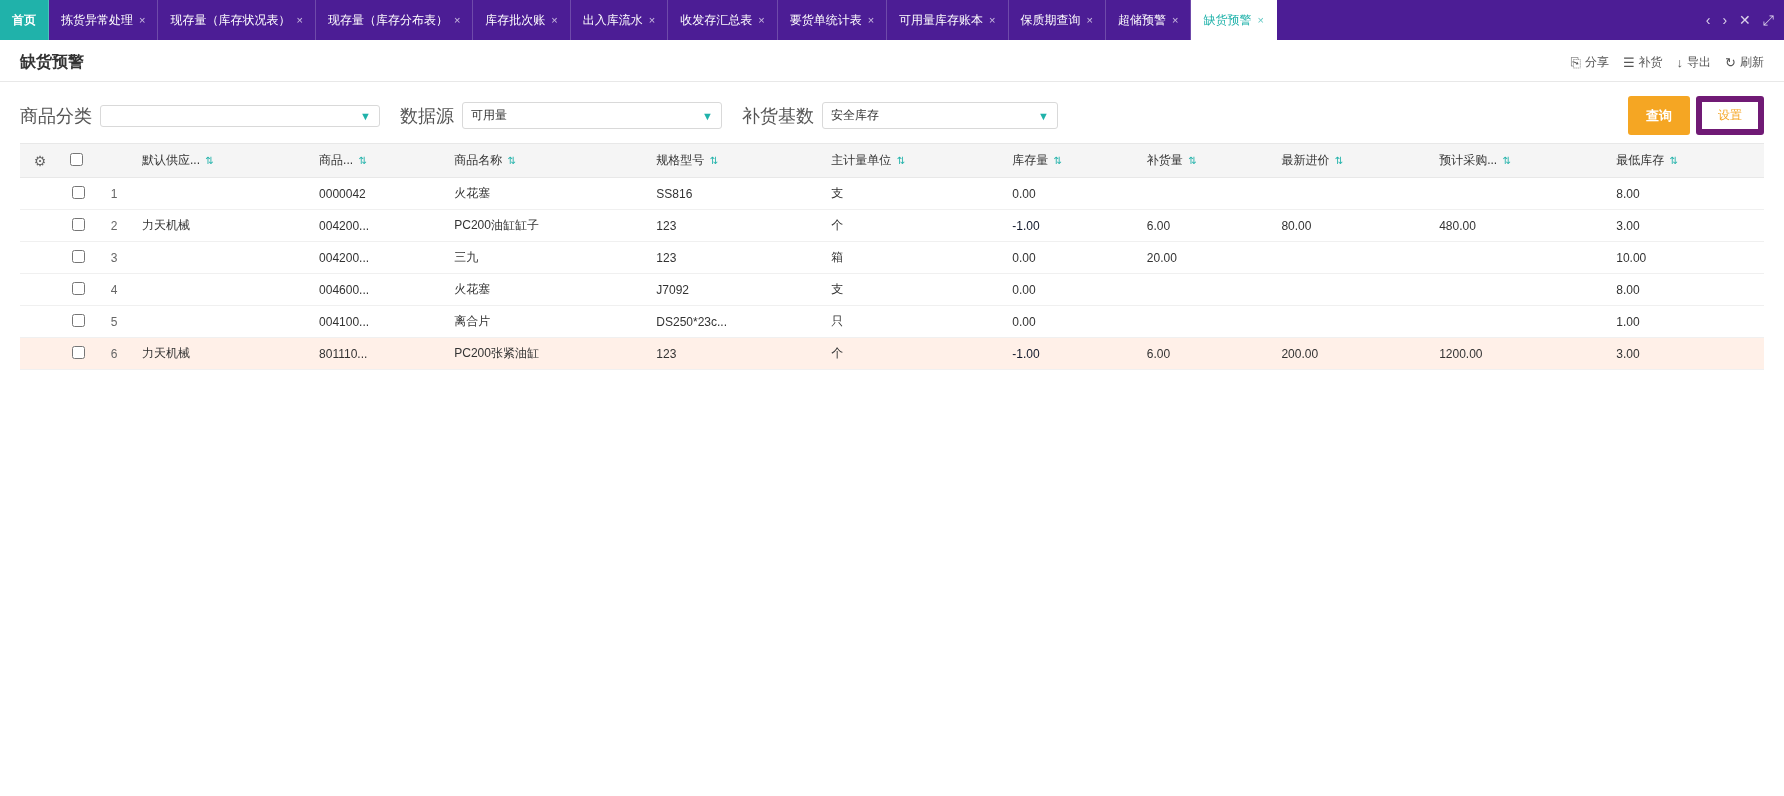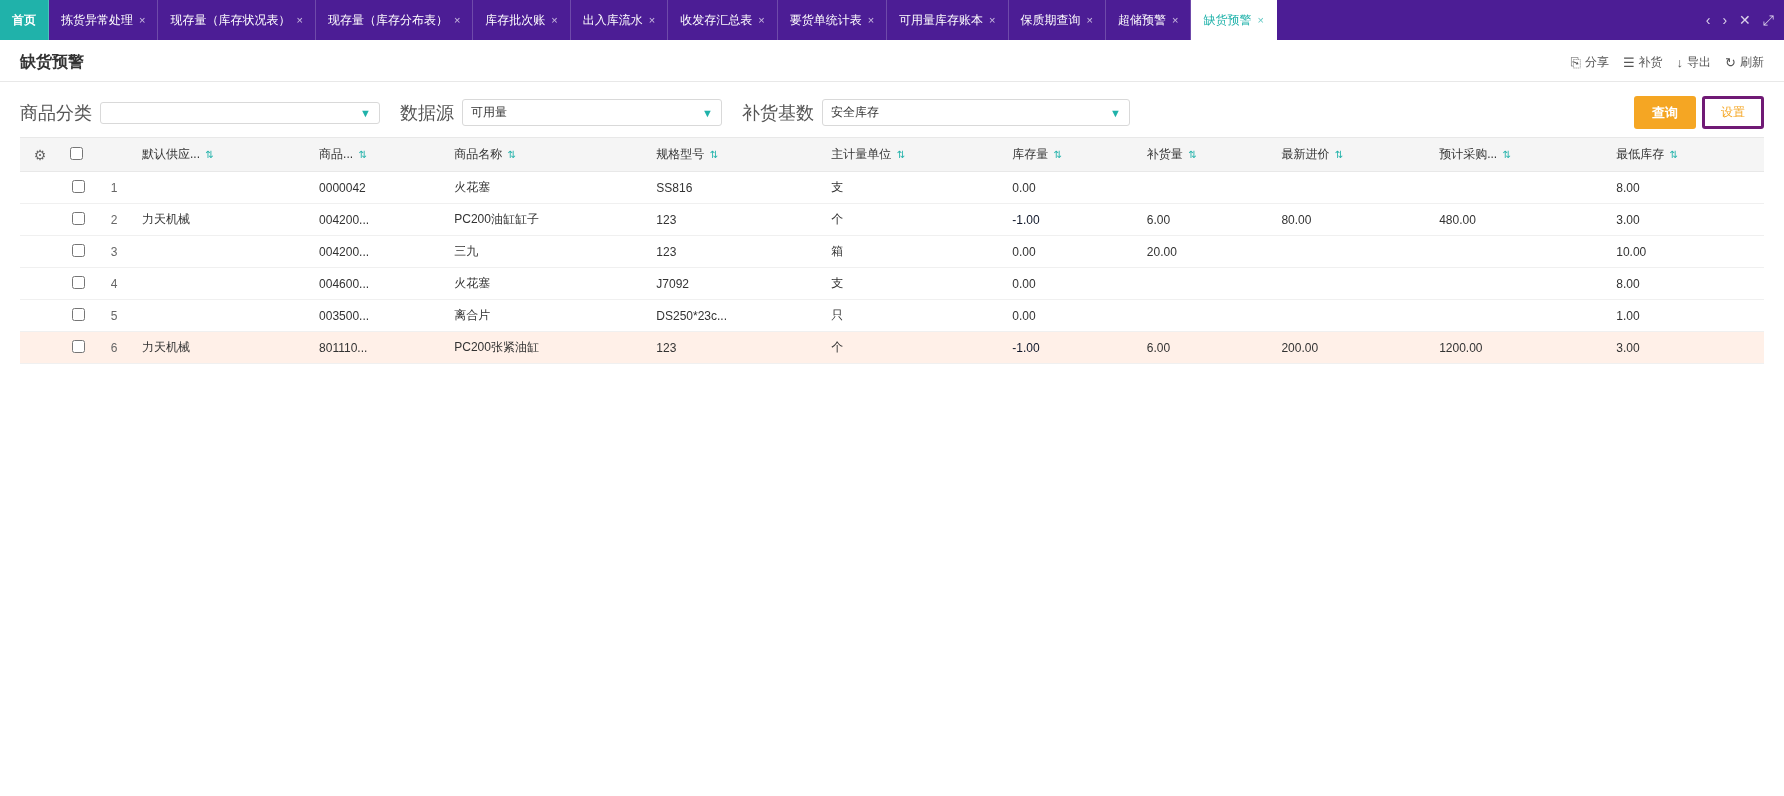--- a/index.html
+++ b/index.html
@@ -132,21 +132,21 @@
       border: none;
       border-radius: 3px;
       padding: 6px 18px;
       cursor: pointer;
       font-size: 13px;
       font-weight: bold;
     }
     .btn-settings {
       background: #fff;
       color: #f5a623;
-      border: 3px solid #701a75;
+      border: 6px solid #701a75;
       border-radius: 3px;
       padding: 5px 16px;
       cursor: pointer;
       font-size: 12px;
     }
 
     .filter-right-btns {
       margin-left: auto;
       display: flex;
       flex-direction: row;
@@ -302,21 +302,21 @@
     <div class="filter-group">
       <span class="filter-label">数据源</span>
       <div class="filter-select" style="width:260px;">
         <span class="filter-select-value has-value">可用量</span>
         <span class="arrow">▼</span>
       </div>
     </div>
 
     <div class="filter-group">
       <span class="filter-label">补货基数</span>
-      <div class="filter-select" style="width:308px;gap:8px;">
+      <div class="filter-select" style="width:236px;gap:8px;">
         <span class="filter-select-value has-value">安全库存</span>
         <span class="arrow">▼</span>
       </div>
     </div>
 
     <div class="filter-right-btns">
       <button class="btn-query">查询</button>
       <button class="btn-settings">设置</button>
     </div>
   </div>
@@ -444,21 +444,21 @@
       <td></td>
       <td>8.00</td>
     </tr>
           <tr>
       <td class="checkbox-cell"></td>
       <td class="checkbox-cell">
         <input type="checkbox" style="">
       </td>
       <td class="row-num">5</td>
       <td></td>
-      <td>003500...</td>
+      <td>004100...</td>
       <td>离合片</td>
       <td>DS250*23c...</td>
       <td>只</td>
       <td>0.00</td>
       <td></td>
       <td></td>
       <td></td>
       <td>1.00</td>
     </tr>
           <tr class="highlighted">

